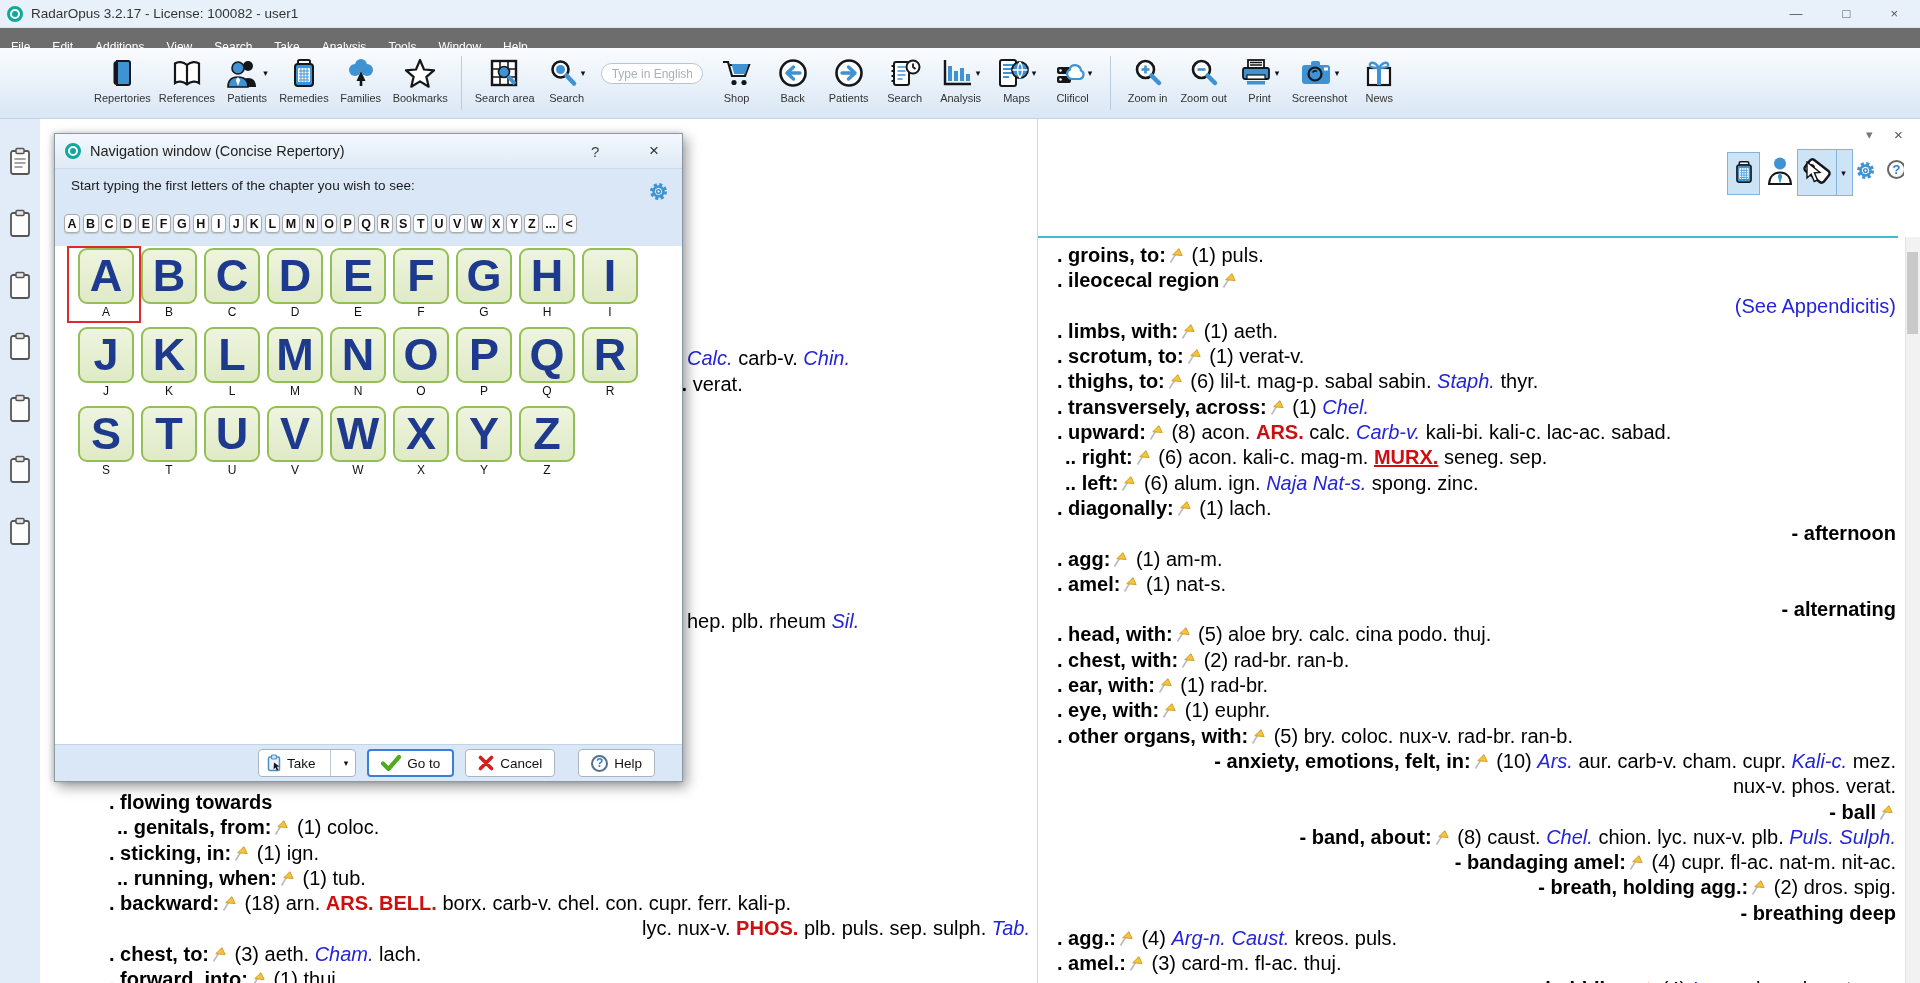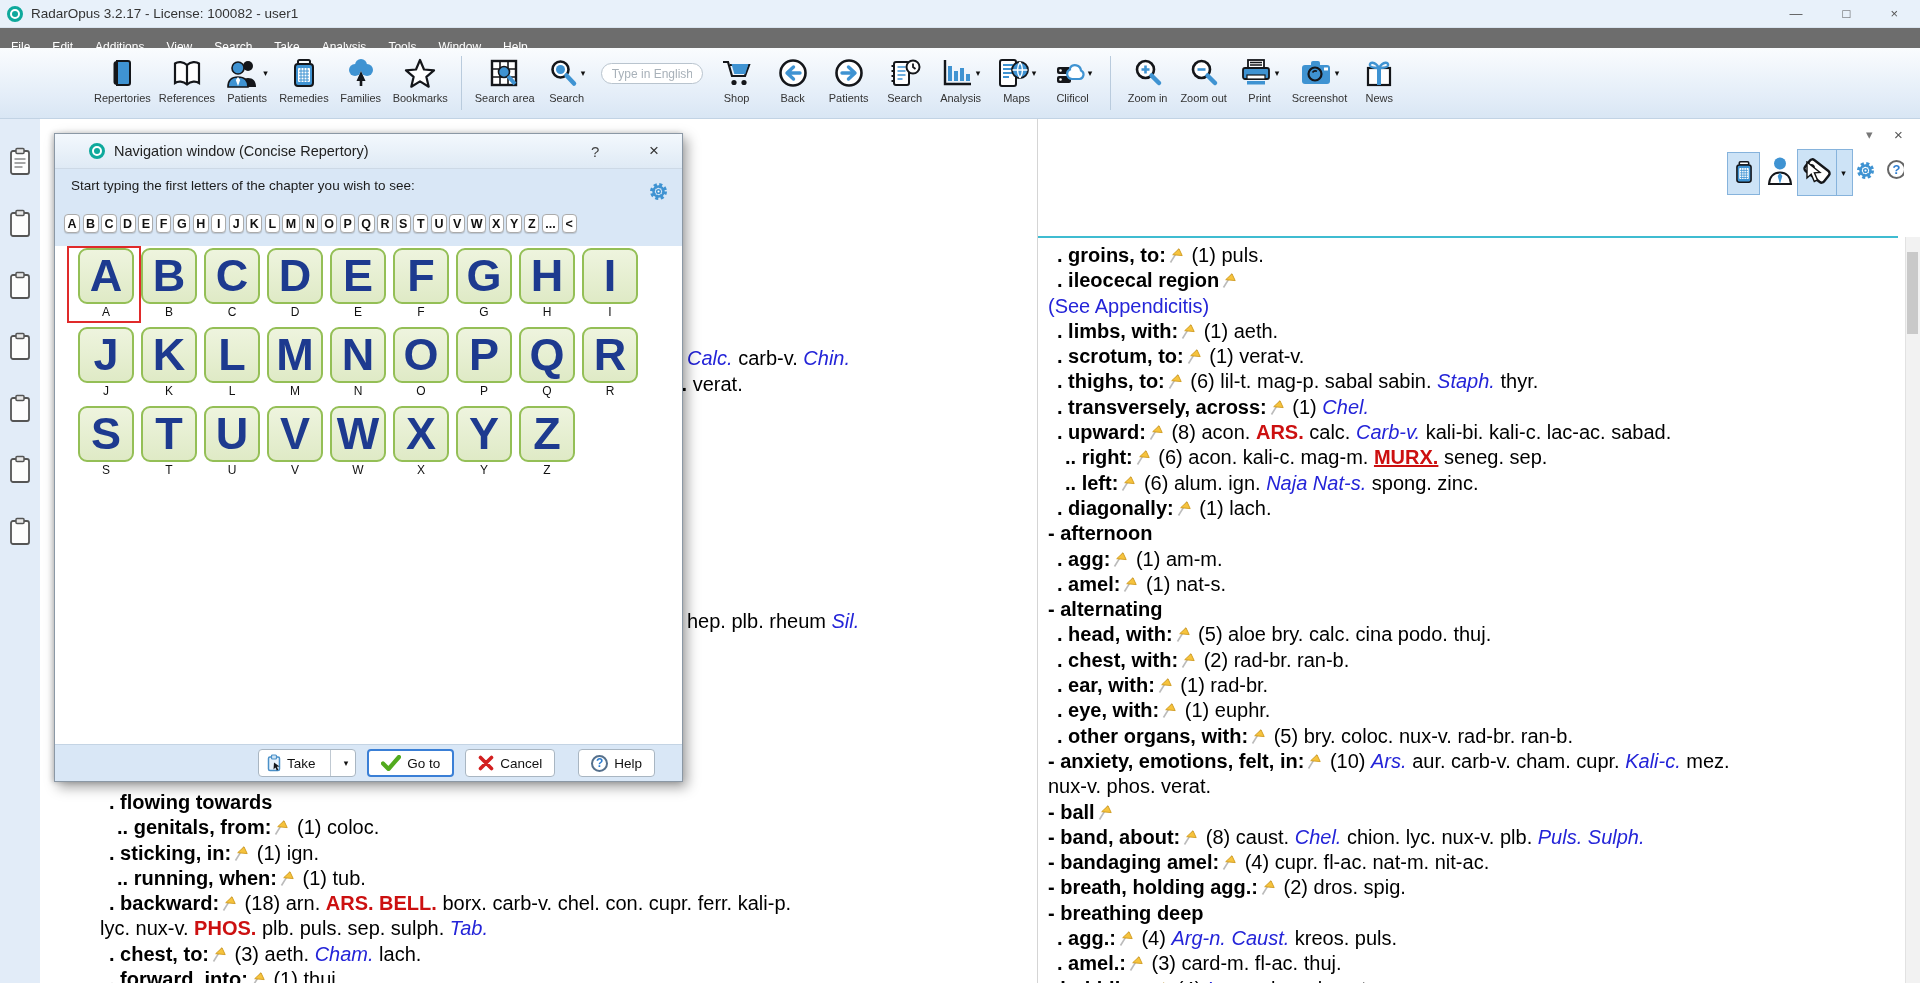--- a/index.html
+++ b/index.html
@@ -42,21 +42,21 @@
   .clip-icon { position:absolute; left:9px; }
   
   .left-pane { position:absolute; left:40px; top:119px; width:997px; height:864px; overflow:hidden; }
   .pane-divider { position:absolute; left:1037px; top:119px; width:1px; height:864px; background:#d5d5d5; }
   .right-pane { position:absolute; left:1038px; top:119px; width:866px; height:864px; overflow:hidden; }
   .rp-topline { position:absolute; left:0; top:117px; width:860px; height:2px; background:#3fbcd1; }
   .rp-lines { position:absolute; left:10px; top:124px; width:848px; }
   .lp-lines { position:absolute; left:60px; top:671px; width:930px; }
   .frag { position:absolute; font-size:20px; white-space:nowrap; }
   .line { font-size:20px; line-height:25.3px; white-space:nowrap; }
-  .ind0 { padding-left:0; } .ind1 { padding-left:9px; } .ind2 { padding-left:17px; }
+  .ind0 { padding-left:0;text-align:right; } .ind1 { padding-left:9px; } .ind2 { padding-left:17px; }
   .sg-r { font-weight:bold; color:#000; }
   .sg-p { color:#000; }
   .sg-b { color:#2424d8; font-style:italic; }
   .sg-x { color:#2424d8; }
   .sg-R { color:#cc1010; font-weight:bold; }
   .sg-U { color:#cc1010; font-weight:bold; text-decoration:underline; }
   .sg-f { margin:0 3px 0 2px; }
   .sg-f svg { vertical-align:-2px; }
   
   .pane-min { position:absolute; left:828px; top:8px; color:#777; font-size:13px; }
@@ -71,21 +71,21 @@
     color:#2c7cd0; font-weight:bold; font-size:13px; display:flex; align-items:center; justify-content:center; }
   
   .scrollbar { position:absolute; left:1905px; top:237px; width:15px; height:746px;
     background:#f2f2f2; border-left:1px solid #e2e2e2; }
   .scroll-thumb { position:absolute; left:1907px; top:252px; width:11px; height:82px; background:#c9c9c9; }
   
   .dialog { position:absolute; left:54px; top:133px; width:629px; height:649px;
     background:#fff; border:1px solid #8b98a5; z-index:20;
     box-shadow:4px 5px 12px rgba(0,0,0,.38), -2px 0 5px rgba(0,0,0,.18); }
   .dlg-titlebar { height:35px; background:linear-gradient(#f3f8fd,#dfeaf5);
-    display:flex; align-items:center; border-bottom:1px solid #cdd9e6;padding-left:24px; }
+    display:flex; align-items:center; border-bottom:1px solid #cdd9e6; }
   .dlg-titlebar .app-logo { margin-left:10px; }
   .dlg-title { font-size:14.5px; color:#222; margin-left:9px; }
   .dlg-help { position:absolute; left:536px; top:9px; color:#444; font-size:15px; }
   .dlg-close { position:absolute; left:594px; top:7px; color:#333; font-size:17px; }
   .dlg-header { height:77px; background:#d9e7f6; position:relative; }
   .dlg-instruction { position:absolute; left:16px; top:9px; font-size:13.5px; color:#1a1a1a; }
   .dlg-gear { position:absolute; left:594px; top:13px; }
   .alpha-strip { position:absolute; left:9px; top:45px; display:flex; gap:2.5px; }
   .alpha-btn { min-width:15px; height:19px; background:#fff; border:1px solid #ababab;
     border-radius:4px; font-size:12.5px; font-weight:bold; color:#111;

